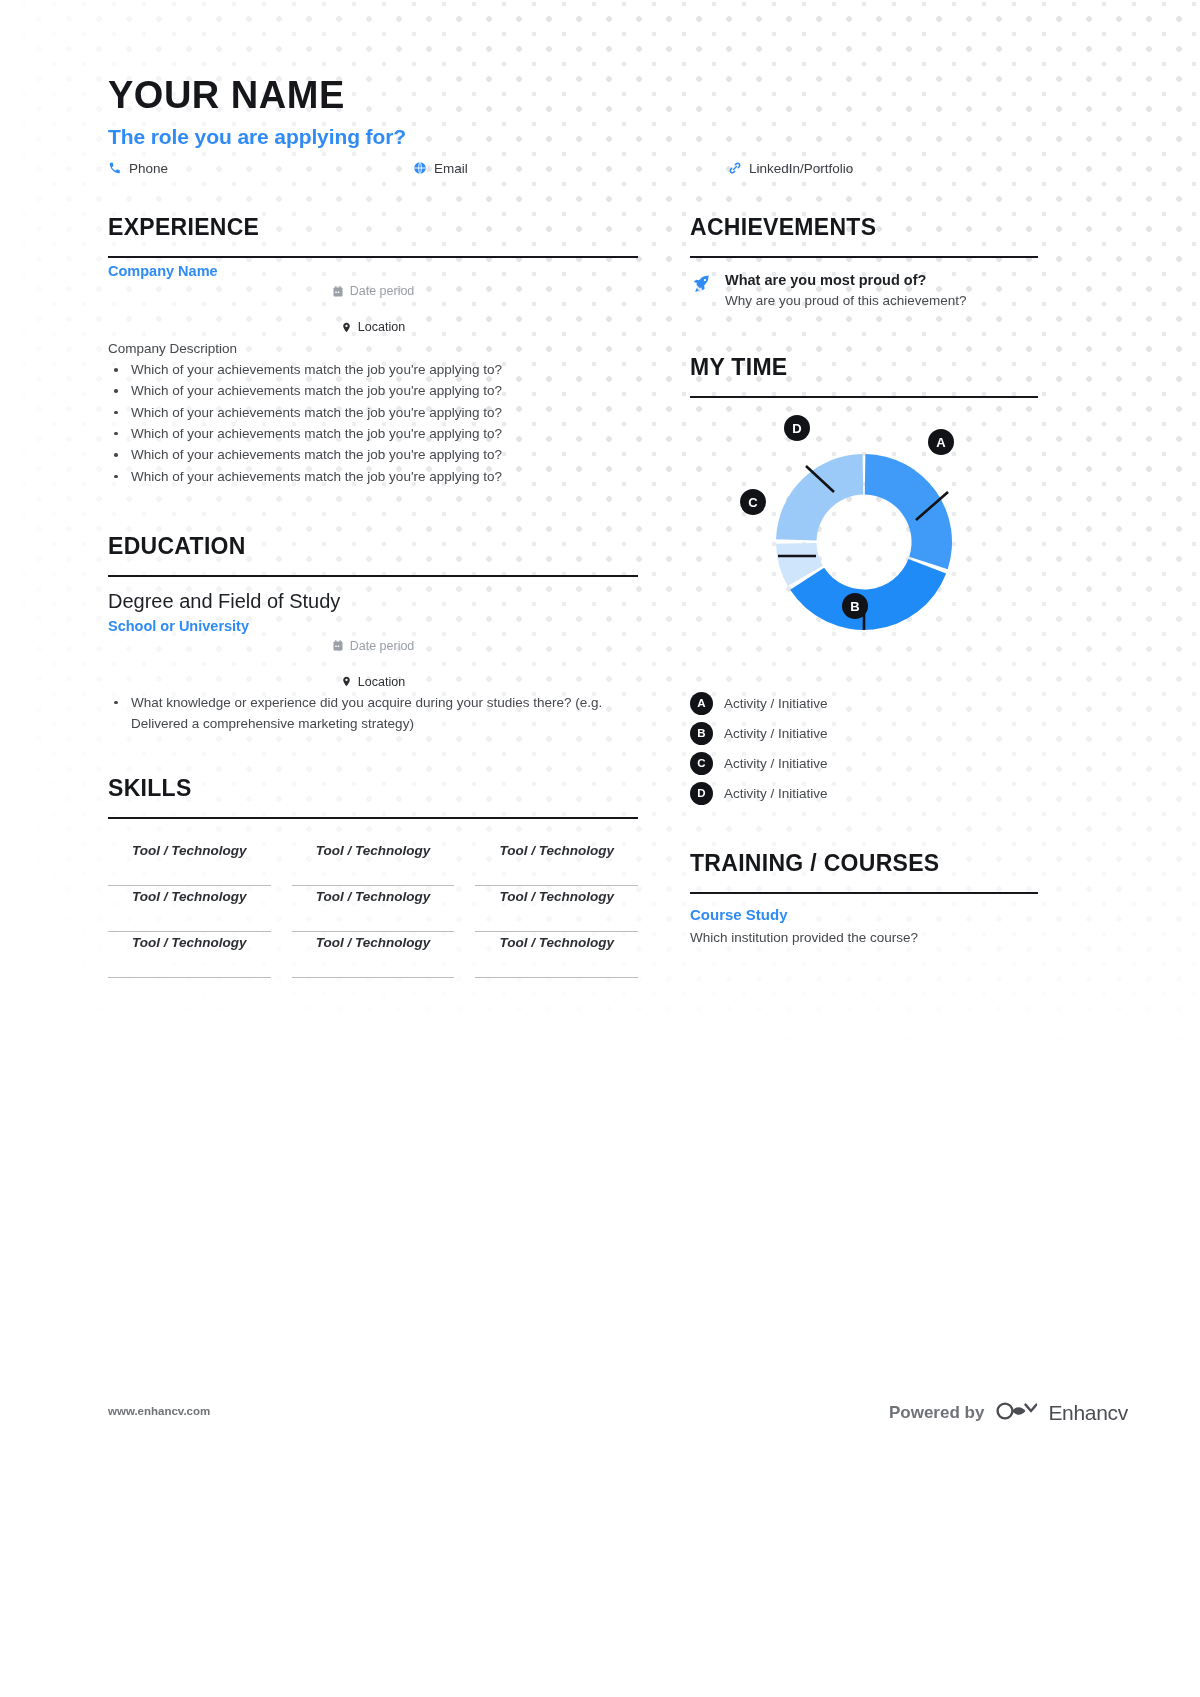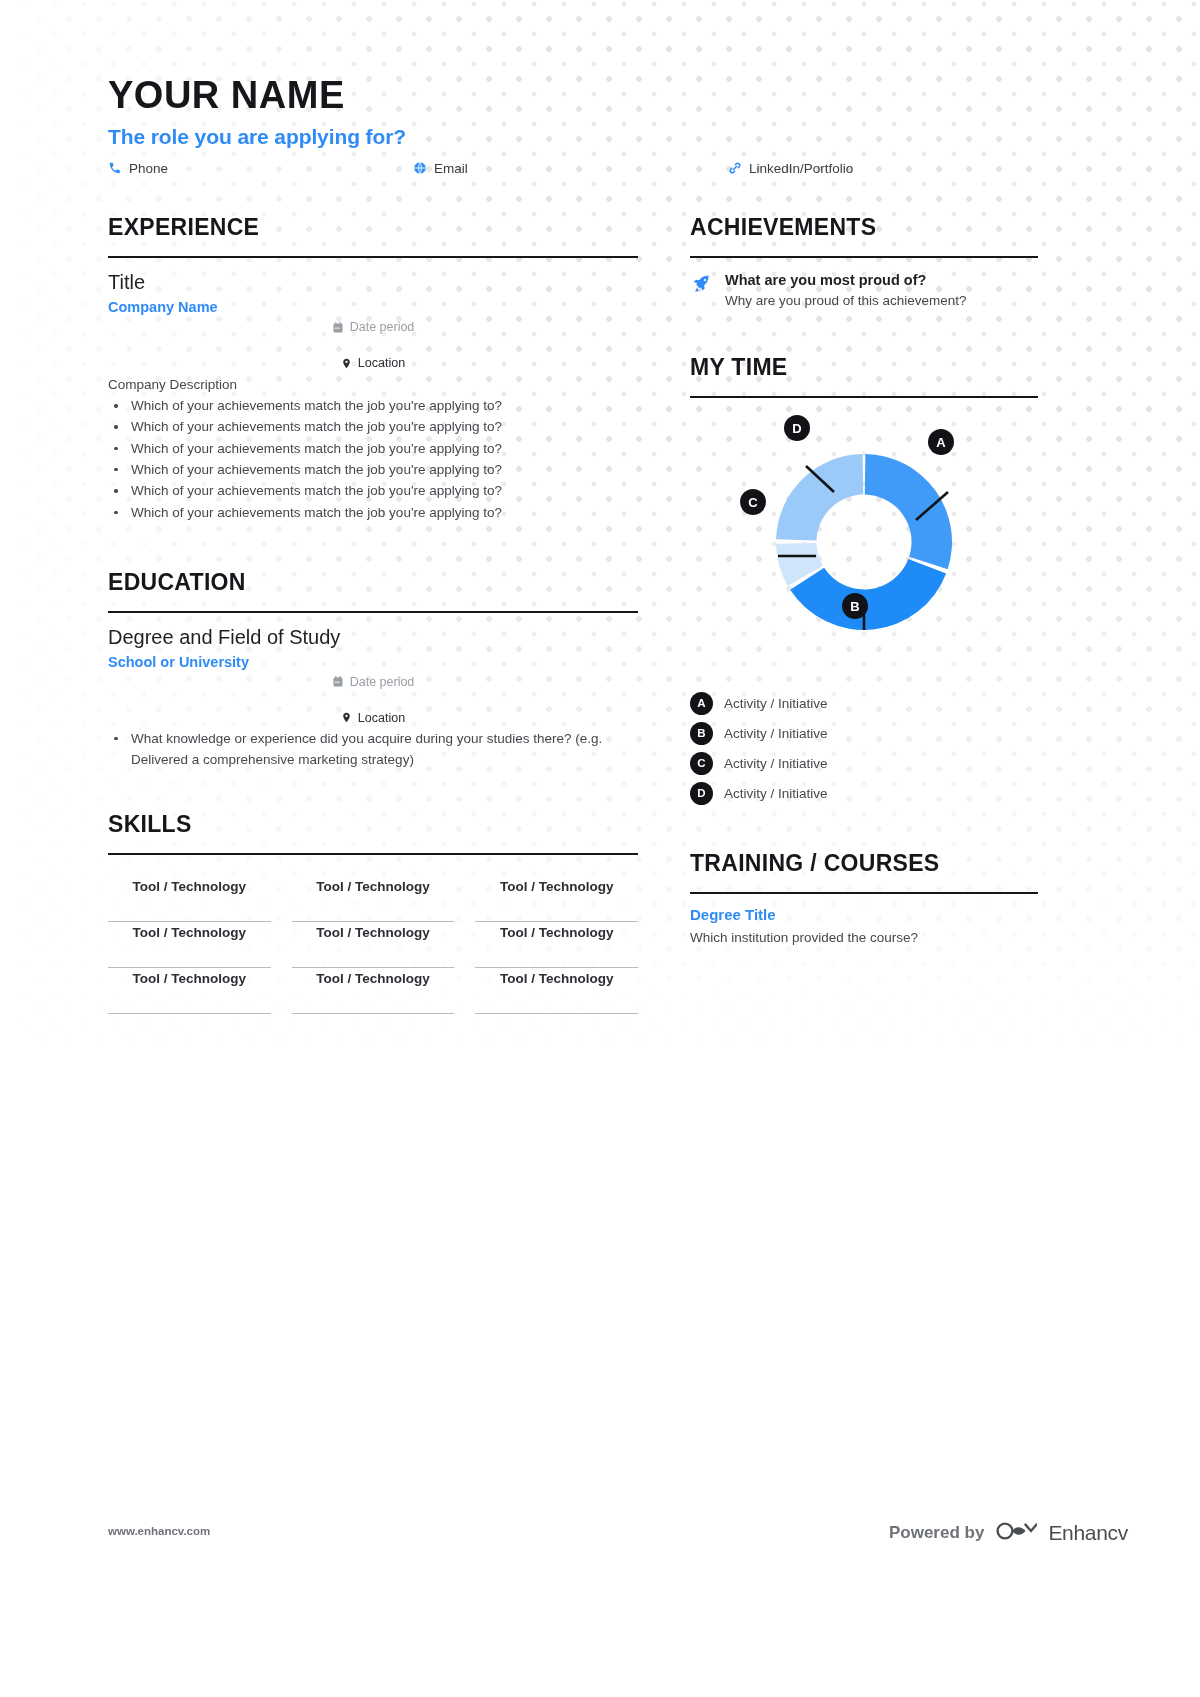--- a/index.html
+++ b/index.html
@@ -173,20 +173,21 @@
     column-gap: 21px;
     row-gap: 0;
   }
   .skill-cell {
     height: 46px;
     display: flex;
     align-items: flex-start;
     justify-content: center;
     padding-top: 3px;
     border-bottom: 1.6px solid #b9bcc0;
+    font-style: italic;
   }
   .skill-label {
     font-size: 13.5px;
     font-weight: bold;
     color: #2b2e33;
     white-space: nowrap;
   }
 
   
   .ach-item { margin-top: 14px; display: flex; gap: 11px; }
@@ -251,21 +252,21 @@
   .course-sub   { margin-top: 7px; font-size: 13.5px; color: #45484d; }
 
   .passion-item { margin-top: 16px; display: flex; align-items: center; gap: 12px; }
   .passion-label { font-size: 14.5px; font-weight: bold; color: #1d2024; }
 
   
   .footer {
     position: absolute;
     left: 90px;
     right: 90px;
-    top: 1520px;
+    top: 1400px;
     height: 28px;
   }
   .footer-url {
     position: absolute;
     left: 0; top: 5px;
     font-size: 11.5px;
     color: #6f7378;
     font-weight: bold;
   }
   .footer-brand {
@@ -331,21 +332,20 @@
 
       </div>
     </div>
 
     <div class="col-left">
 
       <div class="section">
         <div class="sec-head">EXPERIENCE</div>
 
         <div>
-          <div class="entry-title">Title</div>
           <div class="entry-org">Company Name</div>
 
           <div class="meta-row">
             <div class="meta-item">
               <span>
                 <svg width="12" height="13" viewBox="0 0 24 24" fill="#9aa0a6">
                   <rect x="3" y="4" width="18" height="18" rx="2"></rect>
                   <rect x="6.5" y="1" width="2.4" height="5" rx="1" fill="#9aa0a6"></rect>
                   <rect x="15.1" y="1" width="2.4" height="5" rx="1" fill="#9aa0a6"></rect>
                   <rect x="6.5" y="12" width="3" height="3" fill="#ffffff"></rect>
@@ -524,21 +524,21 @@
             <span class="legend-badge">D</span>
             <span class="legend-label">Activity / Initiative</span>
           </div>
         </div>
       </div>
 
       <div class="gap-train"></div>
 
       <div class="section">
         <div class="sec-head">TRAINING / COURSES</div>
-        <div class="course-title">Degree Title</div>
+        <div class="course-title">Course Study</div>
         <div class="course-sub">Which institution provided the course?</div>
       </div>
 
       <div class="gap-pass"></div>
 
 
     </div>
 
     <div class="footer">
       <div class="footer-url">www.enhancv.com</div>

